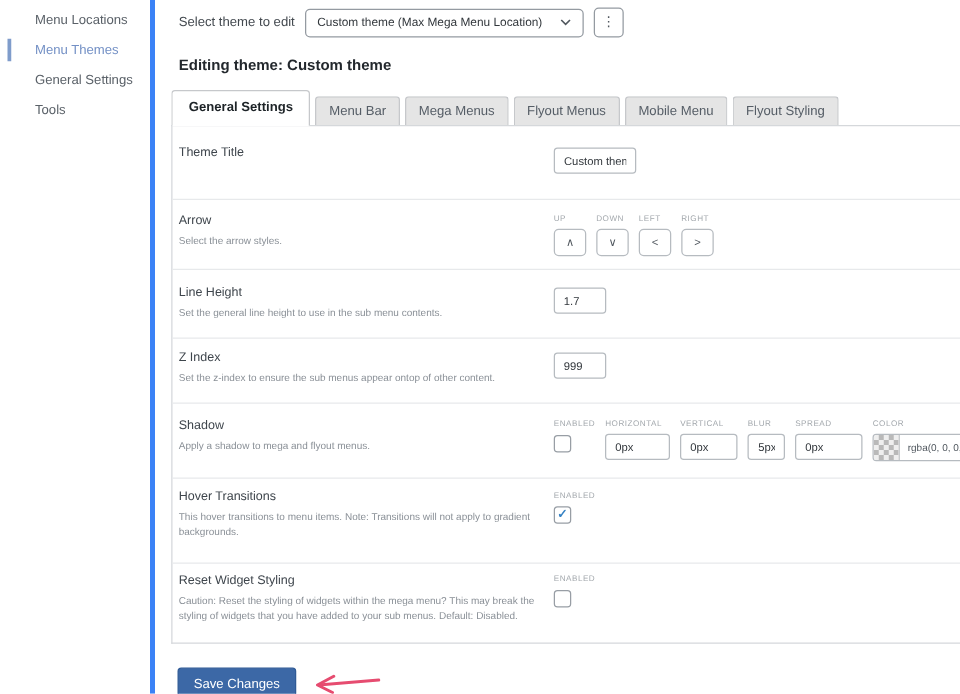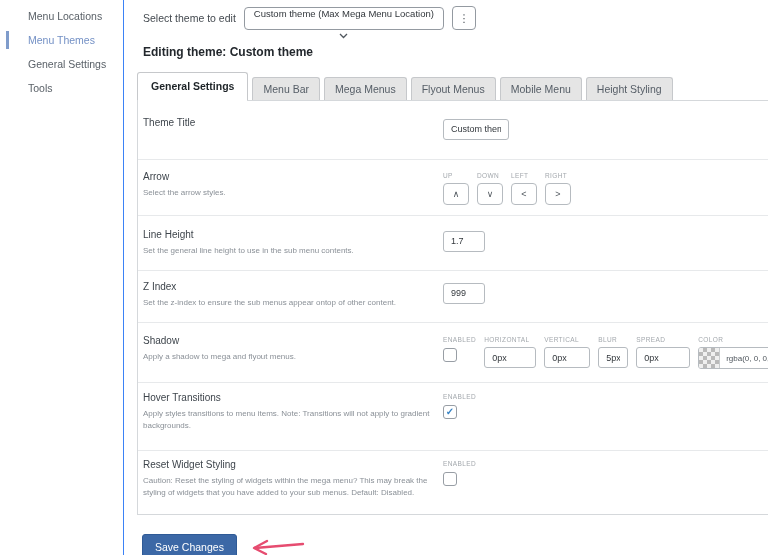--- a/index.html
+++ b/index.html
@@ -9,21 +9,21 @@
     background: #ffffff;
     color: #3e454c;
     overflow: hidden;
     position: relative;
   }
   .layout { display: flex; width: 768px; height: 555px; }
 
   
   .sidebar {
     width: 124px;
-    border-right: 1px solid #3b82f6;
+    border-right: 4px solid #3b82f6;
     padding-top: 4px;
     flex: none;
   }
   .side-item {
     position: relative;
     padding: 6px 4px 6px 28px;
     font-size: 10.5px;
     color: #5a6168;
     cursor: pointer;
   }
@@ -38,21 +38,21 @@
 
   
   .main { flex: 1; padding-left: 13px; position: relative; }
 
   .topbar { display: flex; align-items: center; gap: 8px; margin: 6px 0 0 6px; }
   .topbar-label { font-size: 10.5px; color: #43494f; }
   .theme-select {
     display: inline-flex; align-items: center; gap: 14px;
     border: 1px solid #949aa1; border-radius: 4px;
     height: 23px; padding: 0 9px;
-    font-size: 9.5px; color: #32373c; background: #fff; cursor: pointer; flex-direction: column;
+    font-size: 9.5px; color: #32373c; background: #fff; cursor: pointer;
   }
   .kebab-btn {
     width: 24px; height: 24px;
     border: 1px solid #949aa1; border-radius: 4px;
     background: #fff; cursor: pointer;
     display: inline-flex; align-items: center; justify-content: center;
     font-size: 11px; color: #50575e; line-height: 1;
   }
 
   .page-heading { margin: 15px 0 0 6px; font-size: 12px; font-weight: bold; color: #23282d; }
@@ -185,21 +185,21 @@
     </div>
 
     <div class="page-heading">Editing theme: Custom theme</div>
 
     <div class="tabs">
       <div class="tab active">General Settings</div>
       <div class="tab">Menu Bar</div>
       <div class="tab">Mega Menus</div>
       <div class="tab">Flyout Menus</div>
       <div class="tab">Mobile Menu</div>
-      <div class="tab">Height Styling</div>
+      <div class="tab">Flyout Styling</div>
     </div>
 
     <div class="panel">
 
       <div class="row r-theme-title">
         <div class="row-label">
           <div class="row-title">Theme Title</div>
         </div>
         <div class="row-control">
           <input class="text-input w-theme" type="text" value="Custom theme" style="">
@@ -295,21 +295,21 @@
                 <span class="color-text">rgba(0, 0, 0, 0.1)</span>
               </div>
             </div>
           </div>
         </div>
       </div>
 
       <div class="row r-hover">
         <div class="row-label">
           <div class="row-title">Hover Transitions</div>
-          <div class="row-desc">Apply styles transitions to menu items. Note: Transitions will not apply to gradient backgrounds.</div>
+          <div class="row-desc">This hover transitions to menu items. Note: Transitions will not apply to gradient backgrounds.</div>
         </div>
         <div class="row-control">
           <div class="field-group">
             <div class="field-label">ENABLED</div>
             <div class="checkbox" data-checked="true"></div>
           </div>
         </div>
       </div>
 
       <div class="row r-reset">

